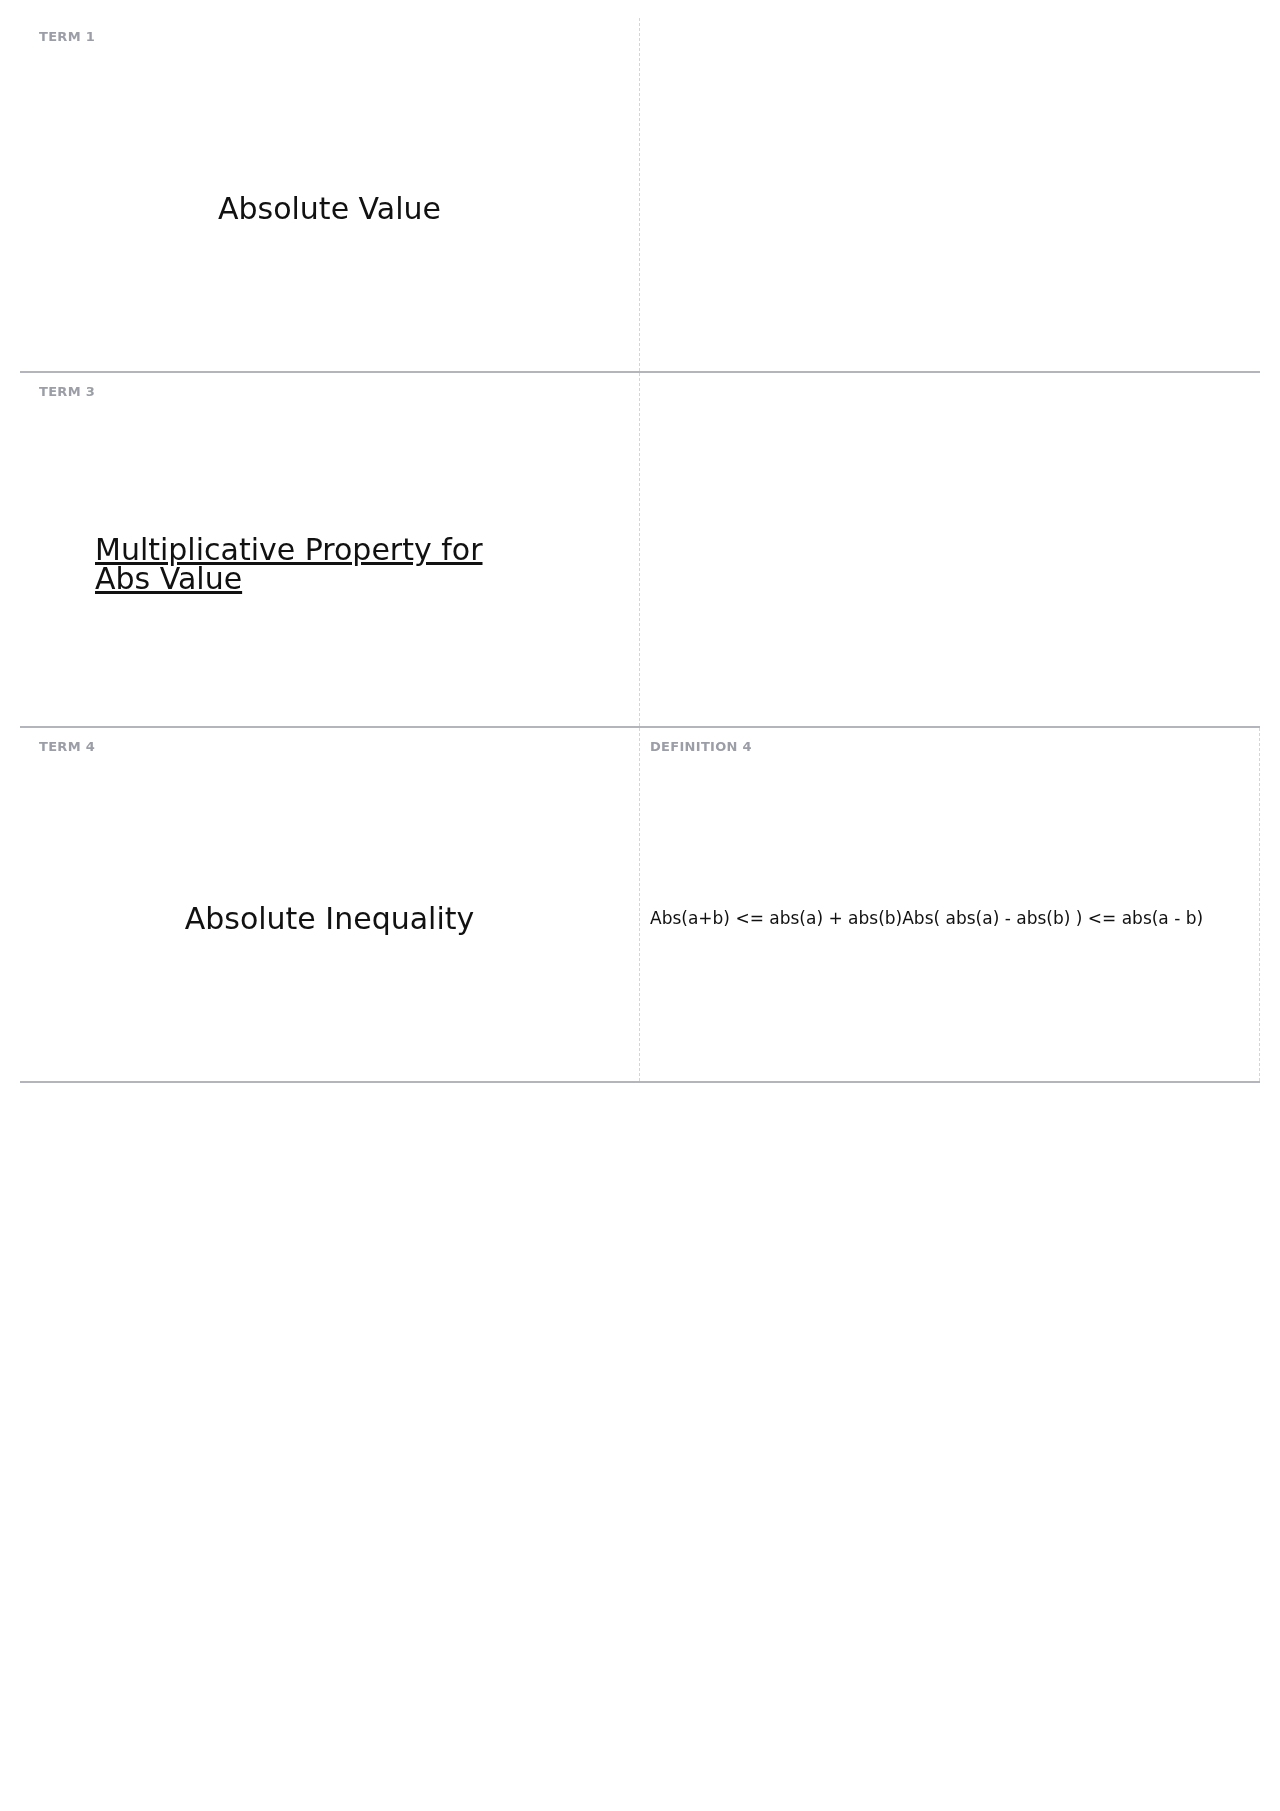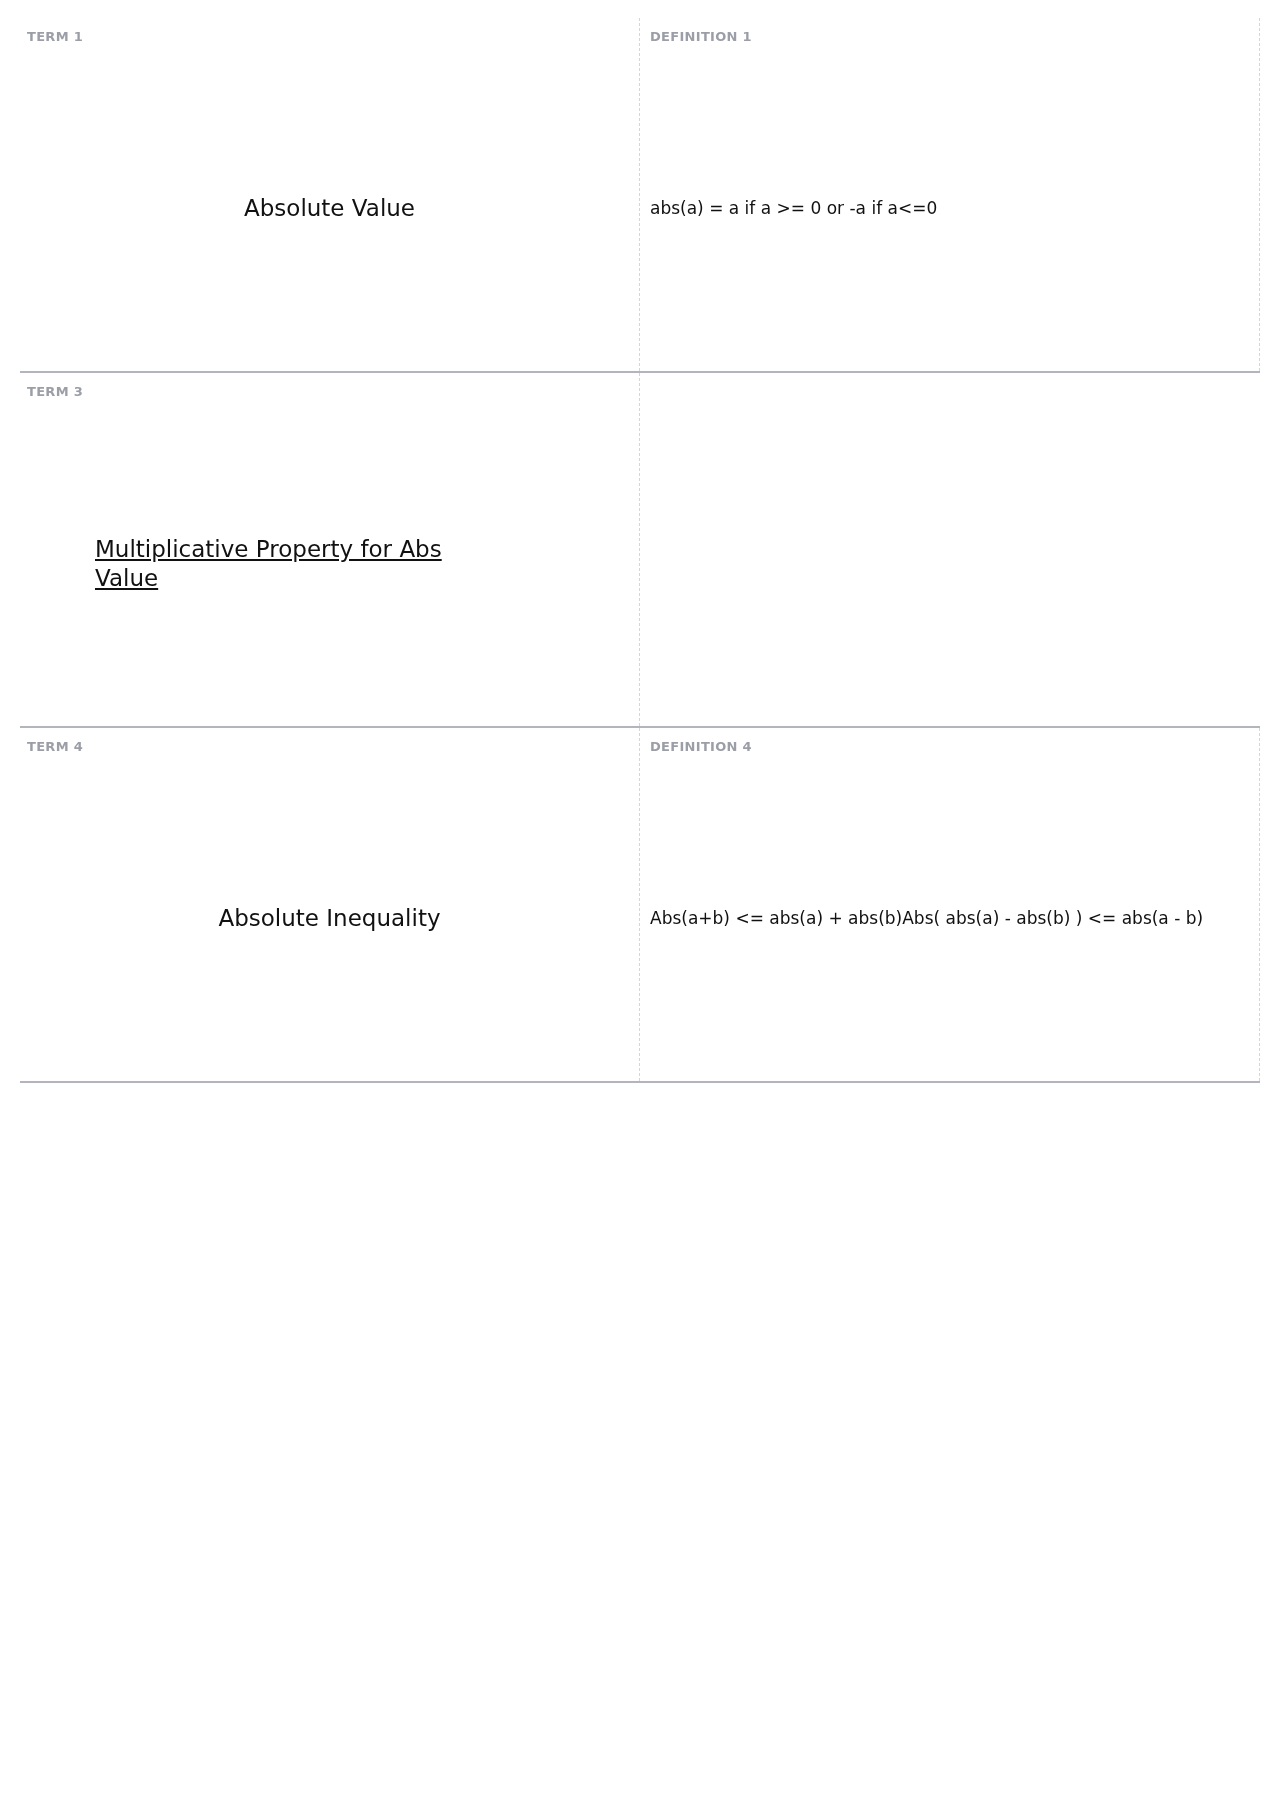--- a/index.html
+++ b/index.html
@@ -35,21 +35,21 @@
     .cell.term {
       width: 620px;
       border-right: 1px dashed #d4d5da;
     }
     .cell.def {
       width: 620px;
       border-right: 1px dashed #d4d5da;
     }
     .label {
       position: absolute;
-      left: 7px;
+      left: 19px;
       top: 11px;
       font-size: 13px;
       font-weight: bold;
       letter-spacing: 0.3px;
       color: #9c9ea7;
       text-transform: uppercase;
       line-height: 16px;
     }
     .cell.def .label {
       left: 10px;
@@ -60,21 +60,21 @@
       right: 0;
       top: 28px;
       bottom: 0;
       display: flex;
       align-items: center;
     }
     .cell.term .content {
       justify-content: center;
     }
     .term-text {
-      font-size: 23px;
+      font-size: 30px;
       line-height: 29px;
       text-align: left;
       color: #111111;
     }
     .def-text {
       font-size: 17px;
       line-height: 29px;
       color: #111111;
       padding-left: 10px;
       padding-right: 14px;
@@ -88,26 +88,20 @@
 </head>
 <body>
 
 <div class="sheet">
 
   <div class="card-row row-1">
     <div class="cell term">
       <div class="label">TERM 1</div>
       <div class="content">
         <div class="term-text">Absolute Value</div>
-      </div>
-    </div>
-    <div class="cell def">
-      <div class="label">DEFINITION 1</div>
-      <div class="content">
-        <div class="def-text">abs(a) = a if a &gt;= 0 or -a if a&lt;=0</div>
       </div>
     </div>
   </div>
 
 
   <div class="card-row row-3">
     <div class="cell term">
       <div class="label">TERM 3</div>
       <div class="content">
         <div class="term-text">Multiplicative Property for Abs Value</div>

